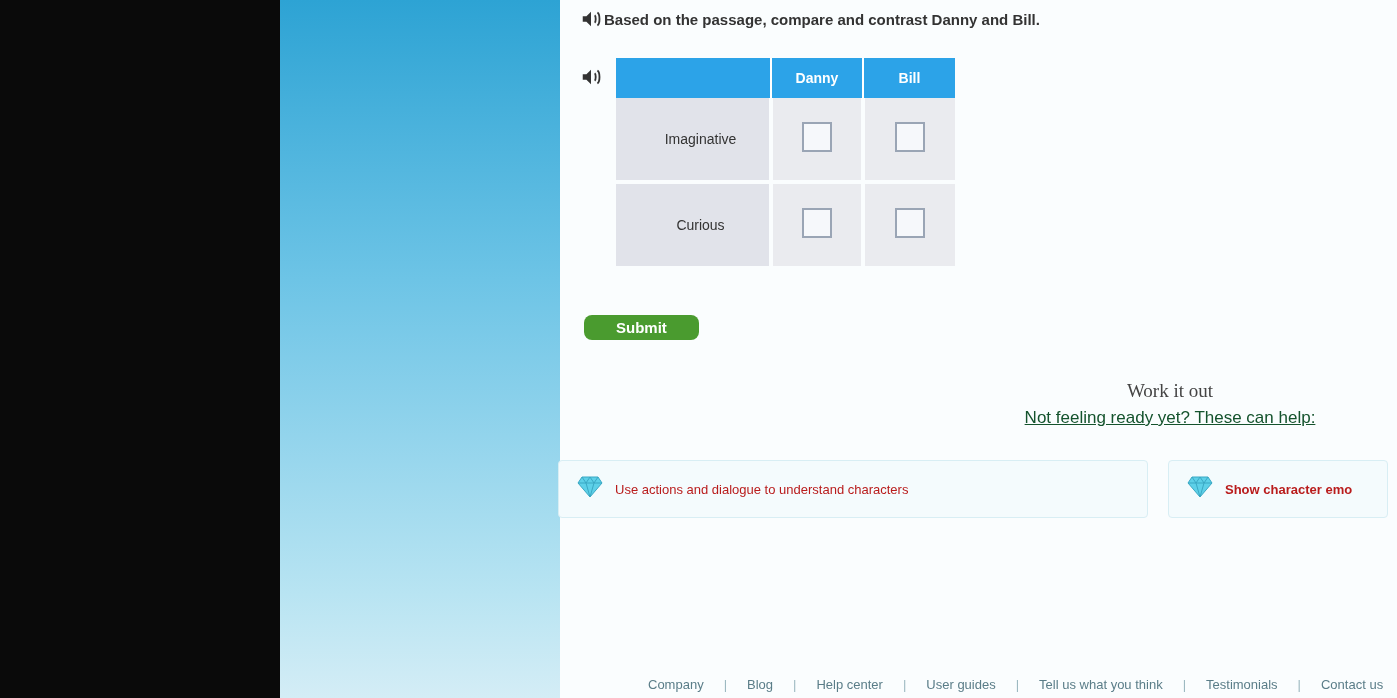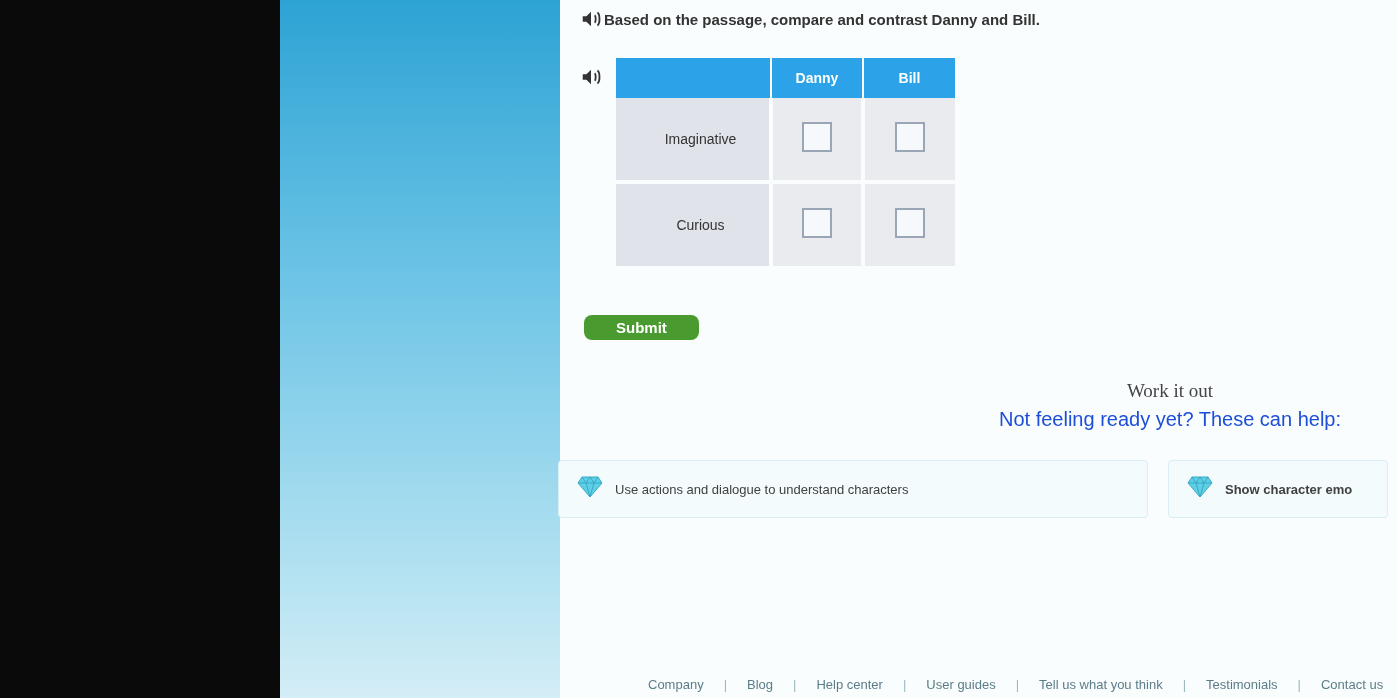--- a/index.html
+++ b/index.html
@@ -115,22 +115,23 @@
       text-align: center;
       width: 400px;
     }
     .work-it-out-title {
       font-family: Georgia, serif;
       font-size: 19px;
       color: #444;
       margin-bottom: 6px;
     }
     .work-it-out-sub {
-      font-size: 20px;
-      color: #1d4ed8;
+      font-size: 17px;
+      color: #14532d;
+      text-decoration: underline;
     }
     .help-cards {
       position: absolute;
       top: 460px;
       left: -2px;
       display: flex;
       gap: 20px;
     }
     .help-card {
       background: #f4fbfd;
@@ -139,21 +140,21 @@
       padding: 14px 18px;
       display: flex;
       align-items: center;
       gap: 12px;
       cursor: pointer;
     }
     .help-card-1 { width: 590px; }
     .help-card-2 { width: 220px; font-weight: bold; }
     .diamond-icon svg { width: 26px; height: 24px; }
     .help-card-text {
-      color: #404040;
+      color: #b91c1c;
       font-size: 13px;
     }
     .footer {
       position: absolute;
       bottom: 6px;
       left: 88px;
       font-size: 13px;
       color: #5a7d88;
       display: flex;
       gap: 20px;

